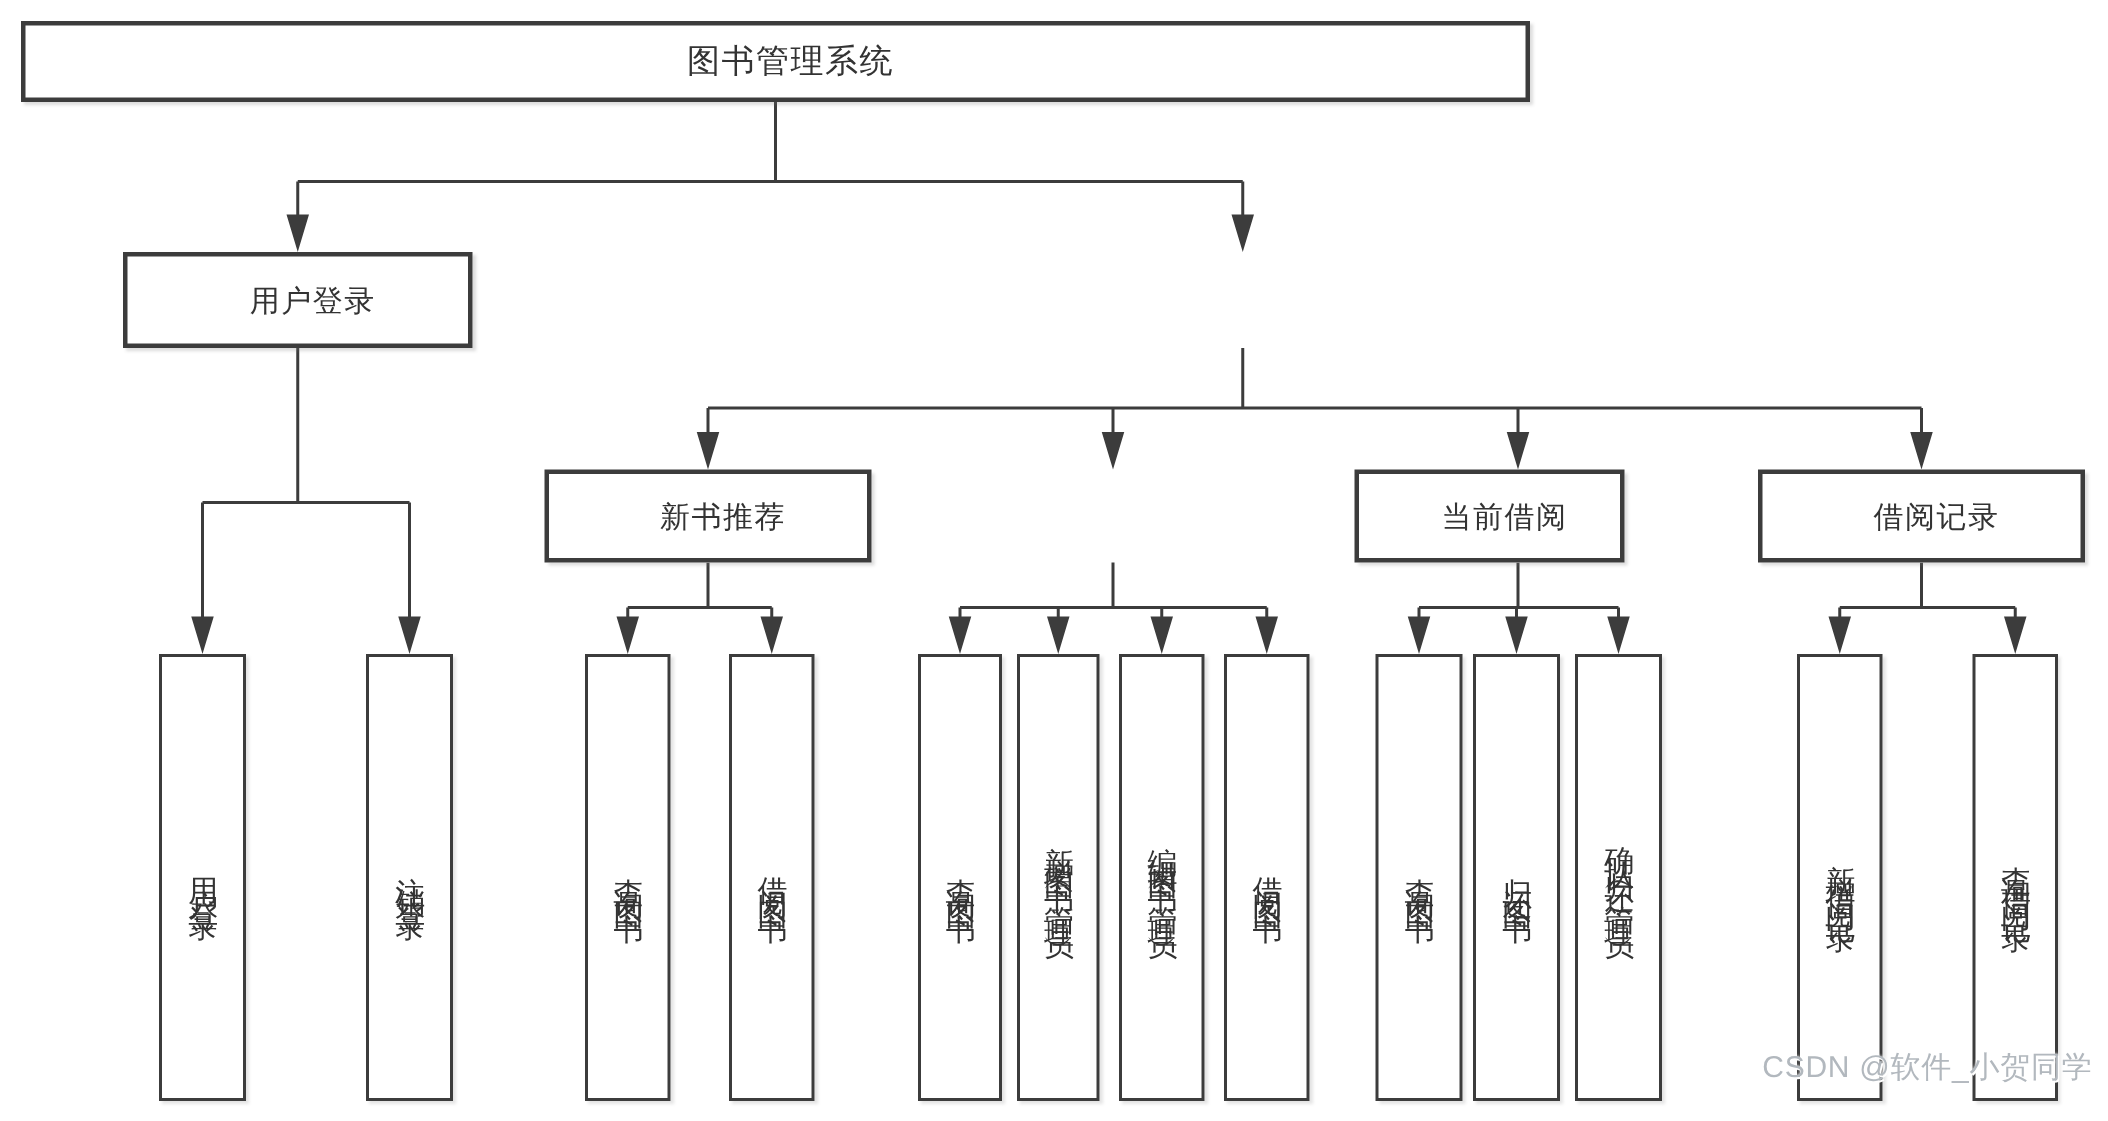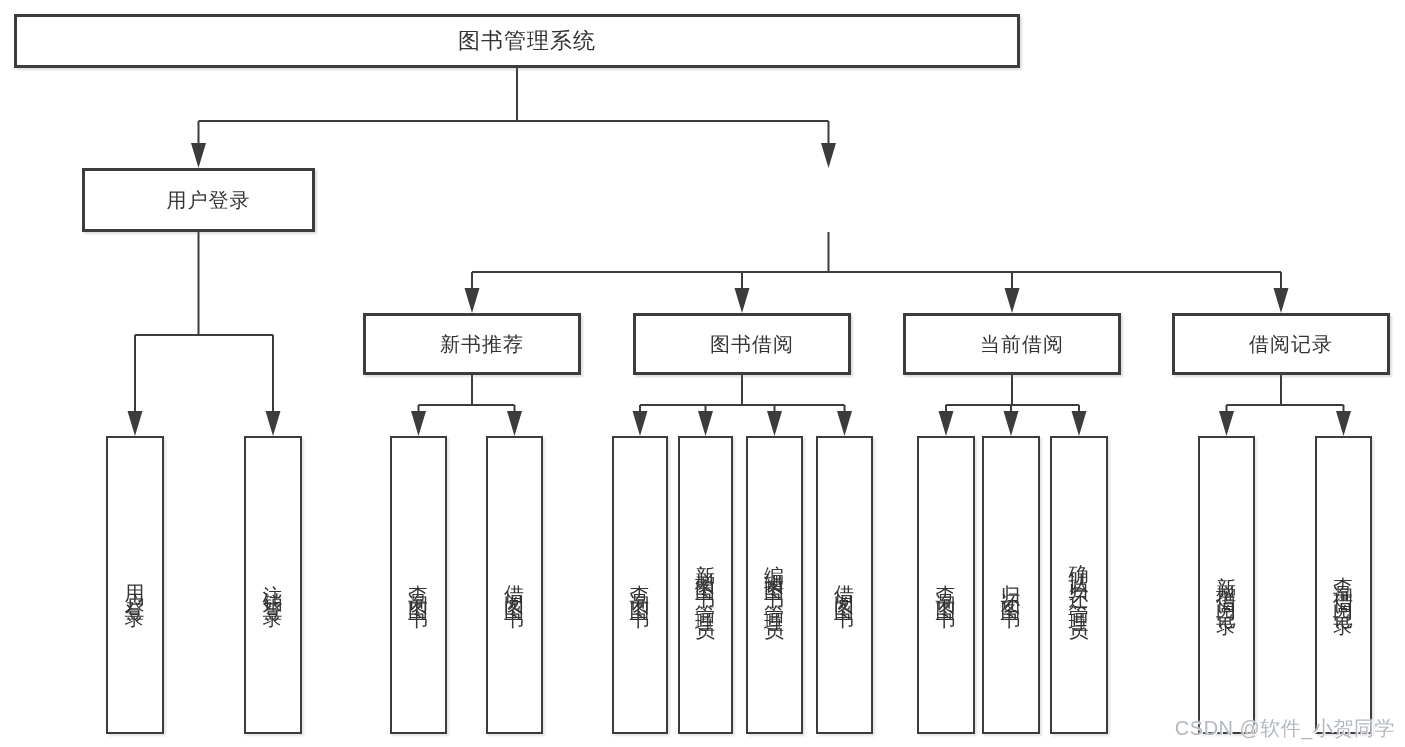--- a/index.html
+++ b/index.html
@@ -18,21 +18,21 @@
   .box.root{font-size:22px;}
   .vbox{
     position:absolute;box-sizing:border-box;background:#fff;
     border:2px solid #3c3c3c;
     writing-mode:vertical-rl;text-orientation:mixed;
     display:flex;align-items:center;justify-content:center;
     font-size:20px;letter-spacing:8px;color:#333;line-height:1.1;
     box-shadow:2px 2px 2px rgba(120,120,120,0.2);
   }
   #watermark{
-    position:absolute;right:10px;bottom:5px;z-index:5;
+    position:absolute;right:10px;bottom:22px;z-index:5;
     font-size:20px;color:#b2b8be;letter-spacing:0.5px;
     text-shadow:0 0 2px #ffffff,1px 1px 0 #ffffff;
   }
 </style>
 </head>
 <body>
 
 <div id="canvas">
 
   <svg id="connector-layer" viewBox="0 0 1405 747" xmlns="http://www.w3.org/2000/svg">
@@ -50,22 +50,21 @@
              M640 436 l-7.5 -25 h15 Z M705.5 436 l-7.5 -25 h15 Z M774.5 436 l-7.5 -25 h15 Z M844.5 436 l-7.5 -25 h15 Z
              M946 436 l-7.5 -25 h15 Z M1011 436 l-7.5 -25 h15 Z M1079 436 l-7.5 -25 h15 Z
              M1226.5 436 l-7.5 -25 h15 Z M1343.5 436 l-7.5 -25 h15 Z"></path>
   </svg>
 
   <div class="box root" style="left:14px;top:14px;width:1006px;height:54px;">图书管理系统</div>
 
   <div class="box" style="left:82px;top:168px;width:233px;height:64px;">用户登录</div>
 
   <div class="box" style="left:363px;top:313px;width:218px;height:62px;">新书推荐</div>
-  <div class="box" style="left:633px;top:313px;width:218px;height:62px;">图书借阅</div>
-  <div class="box" style="left:903px;top:313px;width:218px;height:62px;">当前借阅</div>
+  <div class="box" style="left:903px;top:313px;width:180px;height:62px;">当前借阅</div>
   <div class="box" style="left:1172px;top:313px;width:218px;height:62px;">借阅记录</div>
 
   <div class="vbox" style="left:106px;top:436px;width:58px;height:298px;">用户登录</div>
   <div class="vbox" style="left:244px;top:436px;width:58px;height:298px;">注销登录</div>
 
   <div class="vbox" style="left:390px;top:436px;width:57px;height:298px;">查询图书</div>
   <div class="vbox" style="left:486px;top:436px;width:57px;height:298px;">借阅图书</div>
 
   <div class="vbox" style="left:612px;top:436px;width:56px;height:298px;">查询图书</div>
   <div class="vbox" style="left:678px;top:436px;width:55px;height:298px;">新增图书（管理员）</div>

